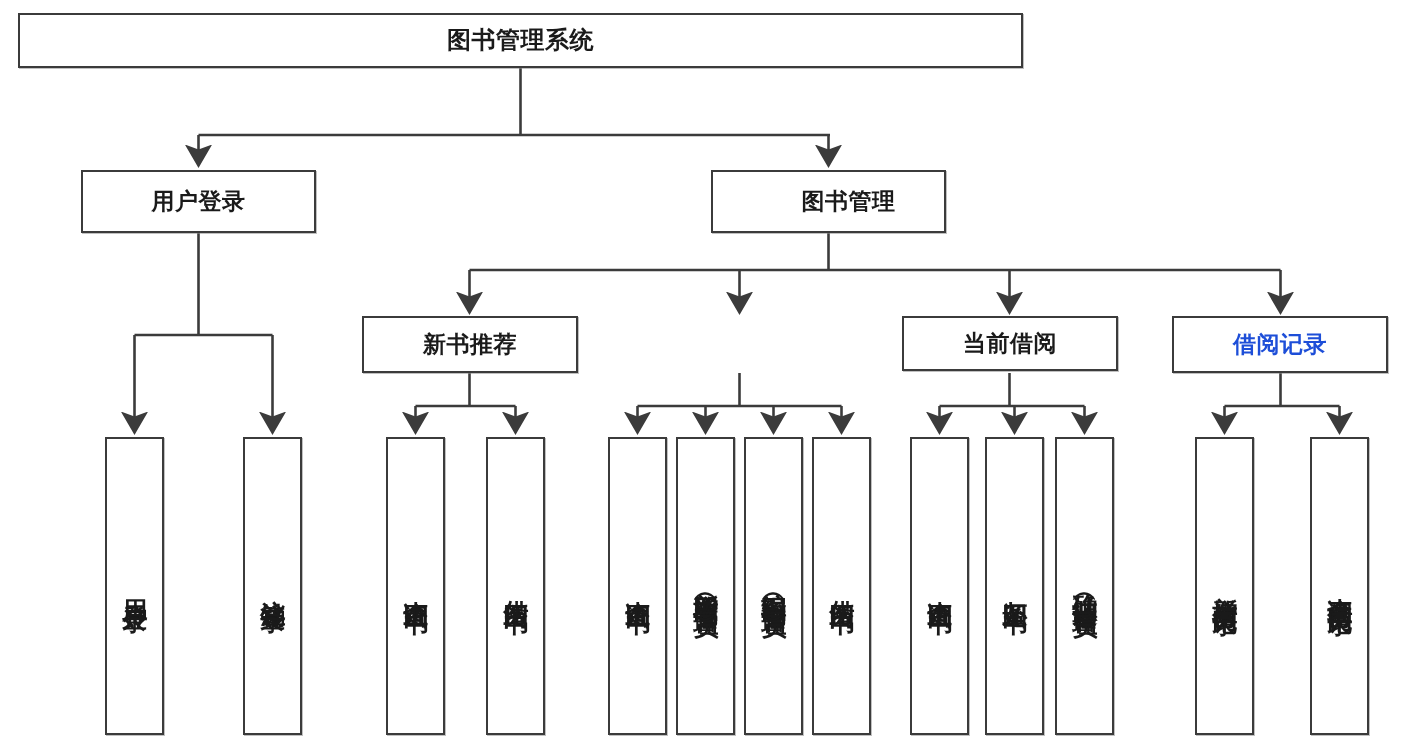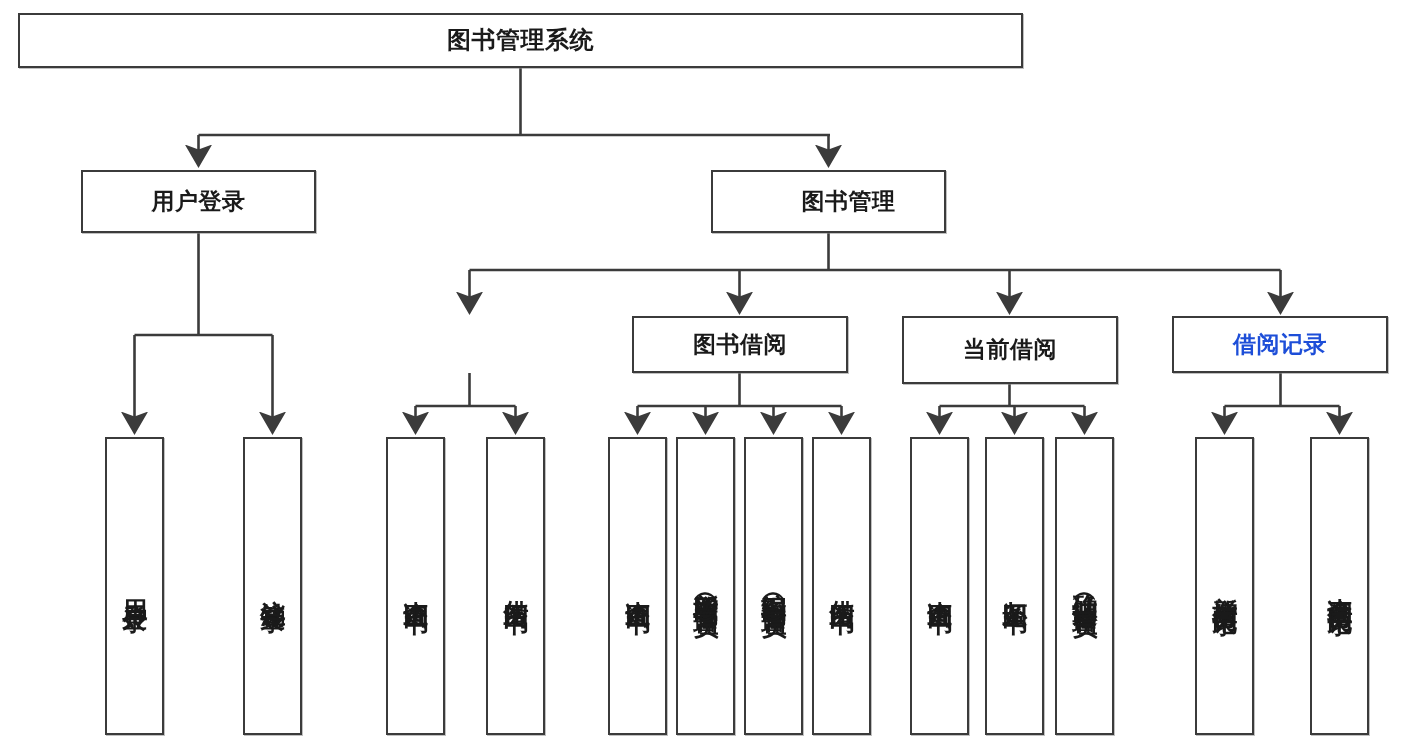--- a/index.html
+++ b/index.html
@@ -132,24 +132,24 @@
     <span class="label">图书管理系统</span>
   </div>
 
   <div class="node horiz" style="left: 81px; top: 170px; width: 235px; height: 63px; border-color: rgb(59, 59, 59); background: rgb(255, 255, 255); color: rgb(26, 26, 26);">
     <span class="label">用户登录</span>
   </div>
   <div class="node horiz" style="left: 711px; top: 170px; width: 235px; height: 63px; border-color: rgb(59, 59, 59); background: rgb(255, 255, 255); color: rgb(26, 26, 26); padding-left: 40px;">
     <span class="label">图书管理</span>
   </div>
 
-  <div class="node horiz" style="left: 632px; top: 316px; width: 216px; height: 57px; border-color: rgb(59, 59, 59); background: rgb(255, 255, 255); color: rgb(26, 26, 26);">
-    <span class="label">图书借阅</span>
+  <div class="node horiz" style="left: 362px; top: 316px; width: 216px; height: 57px; border-color: rgb(59, 59, 59); background: rgb(255, 255, 255); color: rgb(26, 26, 26);">
+    <span class="label">新书推荐</span>
   </div>
-  <div class="node horiz" style="left: 902px; top: 316px; width: 216px; height: 68px; border-color: rgb(59, 59, 59); background: rgb(255, 255, 255); color: rgb(26, 26, 26);">
+  <div class="node horiz" style="left: 902px; top: 316px; width: 216px; height: 55px; border-color: rgb(59, 59, 59); background: rgb(255, 255, 255); color: rgb(26, 26, 26);">
     <span class="label">当前借阅</span>
   </div>
   <div class="node horiz" style="left: 1172px; top: 316px; width: 216px; height: 57px; border-color: rgb(59, 59, 59); background: rgb(255, 255, 255); color: #1d4ed8;">
     <span class="label">借阅记录</span>
   </div>
 
   <div class="node vert" style="left: 105px; top: 437px; width: 59px; height: 298px; border-color: rgb(59, 59, 59); background: rgb(255, 255, 255); color: rgb(26, 26, 26);">
     <span class="label">用户登录</span>
   </div>
   <div class="node vert" style="left: 243px; top: 437px; width: 59px; height: 298px; border-color: rgb(59, 59, 59); background: rgb(255, 255, 255); color: rgb(26, 26, 26);">

